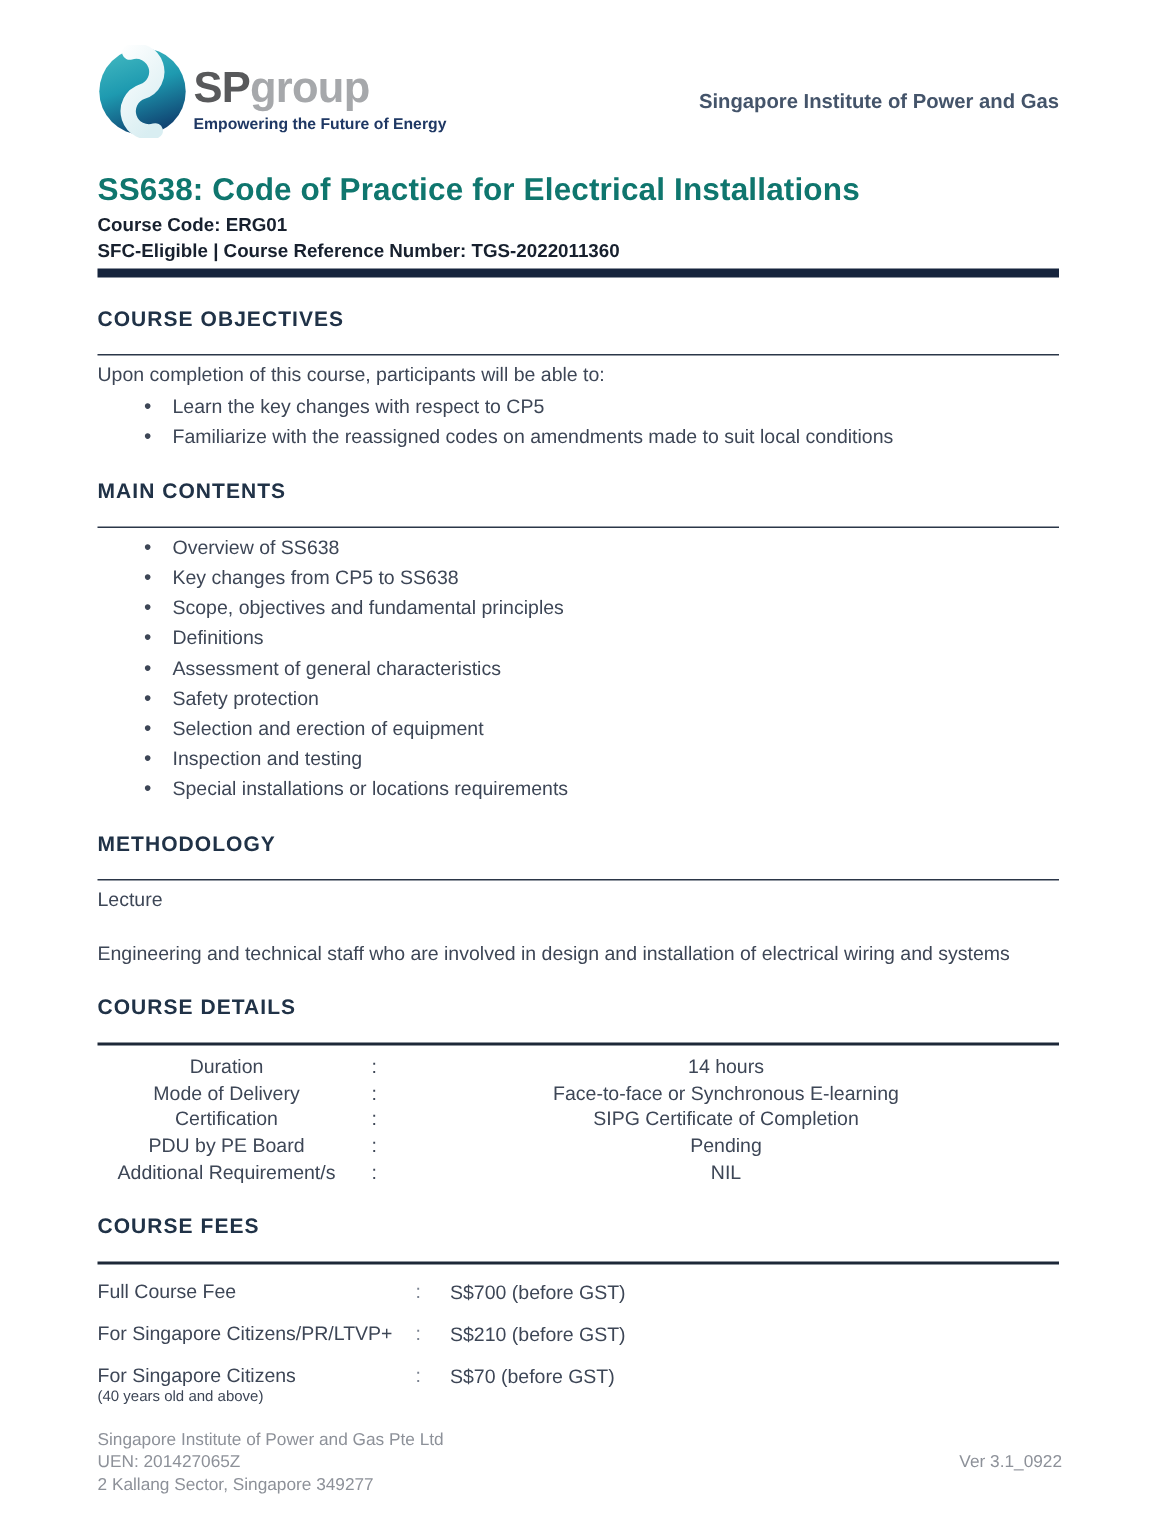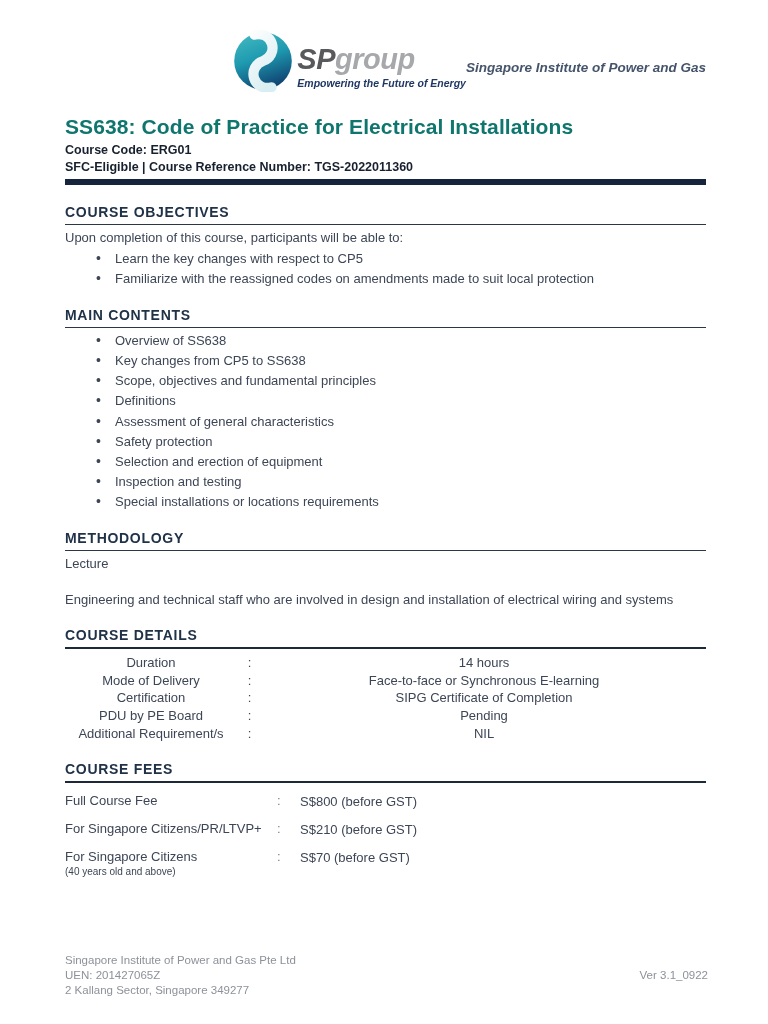--- a/index.html
+++ b/index.html
@@ -3,40 +3,40 @@
 <meta charset="utf-8">
 <style>
   html,body{margin:0;padding:0;background:#ffffff;}
   .page{
     width:768px;height:1024px;background:#ffffff;position:relative;overflow:hidden;
     font-family:"Liberation Sans",sans-serif;color:#3d4656;box-sizing:border-box;
   }
   .content{padding:30px 62px 0 65px;}
 
   
-  .top{display:flex;justify-content:flex-end;align-items:flex-start;font-style:italic;}
+  .top{display:flex;justify-content:space-between;align-items:flex-start;}
   .logo{display:flex;align-items:flex-start;}
   .globe{width:60px;height:62px;flex:0 0 auto;}
   .logo-text{padding-top:15px;margin-left:4px;}
   .brand{font-size:29px;font-weight:bold;line-height:1;letter-spacing:-0.5px;}
   .brand .sp{color:#58595b;}
   .brand .group{color:#a6a8ab;}
   .tagline{font-size:10.5px;font-weight:bold;color:#1f3864;margin-top:3px;}
   .institute{font-size:13.5px;font-weight:bold;color:#44546a;margin-top:30px;}
 
   
   .title{font-size:21px;font-weight:bold;color:#0f766e;margin:23px 0 4px 0;letter-spacing:0.1px;line-height:1.1;}
   .sub{font-size:12.5px;font-weight:bold;color:#17202e;line-height:1.32;}
   .bar{height:6px;background:#16243d;margin-top:4px;}
 
   
   .sec{margin-top:19px;}
   .sec h2{
     font-size:14px;font-weight:bold;color:#203247;letter-spacing:0.7px;
-    margin:0;padding-bottom:4px;border-bottom:1.6px solid #2b3648;
+    margin:0;padding-bottom:16px;border-bottom:1.6px solid #2b3648;
   }
   .sec.heavy h2{border-bottom:2.6px solid #1d2838;}
   .sec .body-line{margin-top:4px;font-size:13px;line-height:1.32;}
   .blist{margin-top:5px;}
   .bullet-row{position:relative;padding-left:50px;font-size:13px;line-height:1.28;margin-bottom:3.5px;}
   .bullet-row::before{content:"\2022";position:absolute;left:31px;top:-1px;font-size:14px;color:#3d4656;}
 
   
   .dlist{margin-top:5px;text-align:center;}
   .drow{display:flex;font-size:13px;line-height:1.36;}
@@ -98,21 +98,21 @@
     <div class="bar"></div>
 
     <div class="sec">
       <h2>COURSE OBJECTIVES</h2>
       <div class="body-line">Upon completion of this course, participants will be able to:</div>
       <div class="blist">
 
 
           <div class="bullet-row">Learn the key changes with respect to CP5</div>
 
-          <div class="bullet-row">Familiarize with the reassigned codes on amendments made to suit local protection</div>
+          <div class="bullet-row">Familiarize with the reassigned codes on amendments made to suit local conditions</div>
         </div>
     </div>
 
     <div class="sec">
       <h2>MAIN CONTENTS</h2>
       <div class="blist">
 
           <div class="bullet-row">Overview of SS638</div>
 
           <div class="bullet-row">Key changes from CP5 to SS638</div>
@@ -181,21 +181,21 @@
     <div class="sec heavy">
       <h2>COURSE FEES</h2>
       <div class="flist">
 
           <div class="frow">
             <span class="flabel">
               <span>Full Course Fee</span>
               
             </span>
             <span class="fcolon">:</span>
-            <span class="fvalue">S$800 (before GST)</span>
+            <span class="fvalue">S$700 (before GST)</span>
           </div>
 
           <div class="frow">
             <span class="flabel">
               <span>For Singapore Citizens/PR/LTVP+</span>
               
             </span>
             <span class="fcolon">:</span>
             <span class="fvalue">S$210 (before GST)</span>
           </div>

